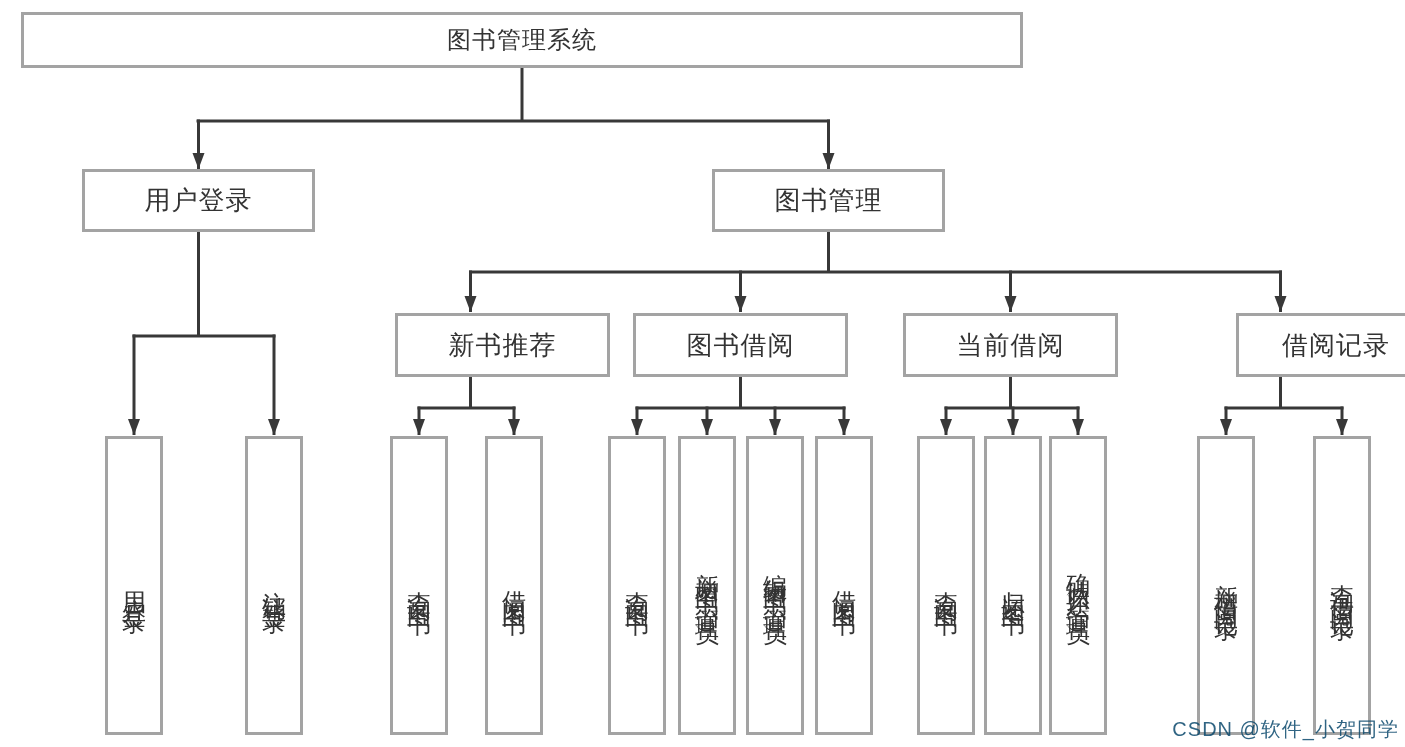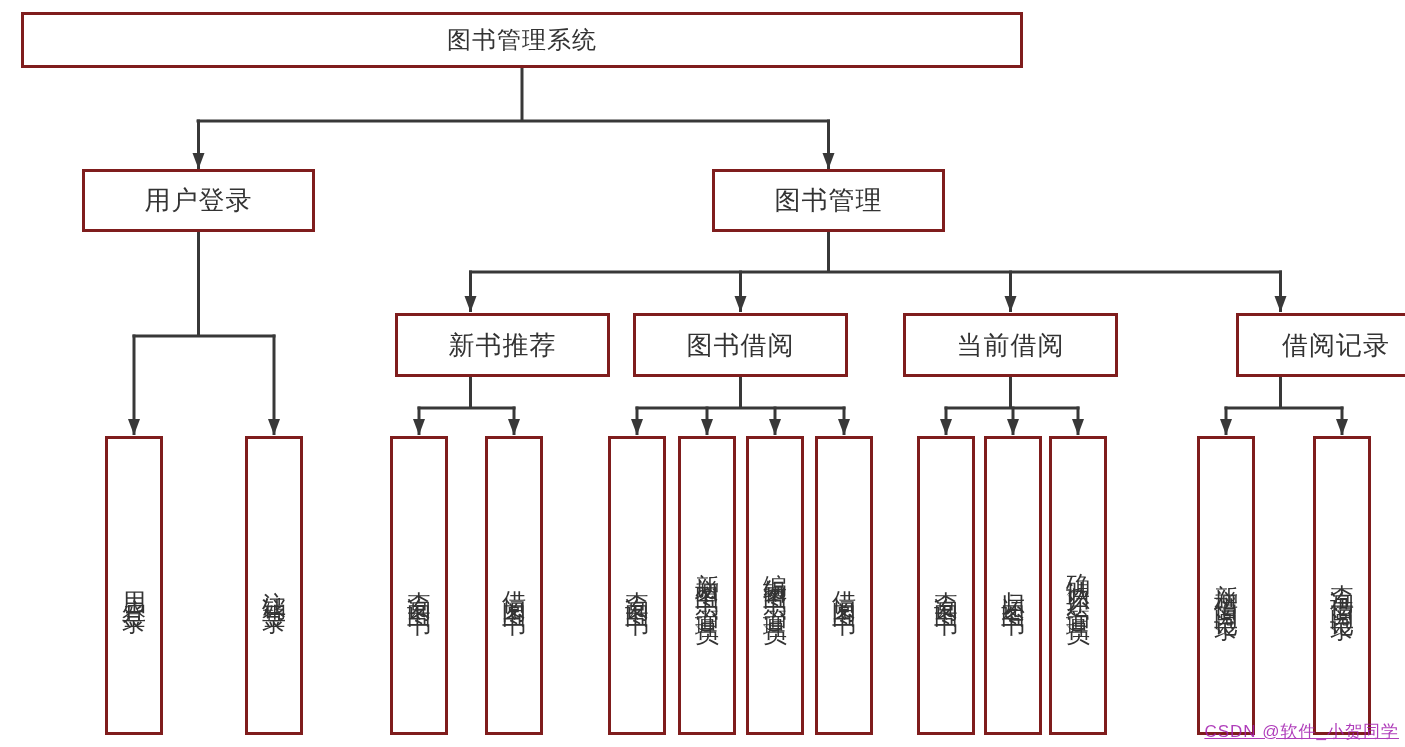--- a/index.html
+++ b/index.html
@@ -17,21 +17,21 @@
   .wires {
     position: absolute;
     inset: 0;
     width: 1405px;
     height: 747px;
   }
 
   .box {
     position: absolute;
     background: #ffffff;
-    border: 3px solid #7f1d1d;
+    border: 3px solid #a3a3a3;
     display: flex;
     align-items: center;
     justify-content: center;
     color: #333333;
     z-index: 2;
   }
 
   .hbox { font-size: 26px; letter-spacing: 1px; }
   .rootbox { font-size: 24px; letter-spacing: 1px; }
 
@@ -42,27 +42,26 @@
     letter-spacing: 7px;
     line-height: 1;
     color: #333333;
     white-space: nowrap;
   }
 
   .watermark {
     position: absolute;
     right: 6px;
     bottom: 4px;
-    font-size: 17px;
-    color: #a21caf;
+    font-size: 20px;
+    color: #0c4a6e;
     opacity: 0.85;
     letter-spacing: 1px;
     z-index: 5;
     pointer-events: none;
-    text-decoration: underline;
   }
 </style>
 </head>
 <body>
 
 <div class="stage">
 
   <svg class="wires" viewBox="0 0 1405 747" xmlns="http://www.w3.org/2000/svg">
     <defs>
       <marker id="arrow" markerUnits="userSpaceOnUse" markerWidth="18" markerHeight="14" refX="16" refY="6" orient="auto">

